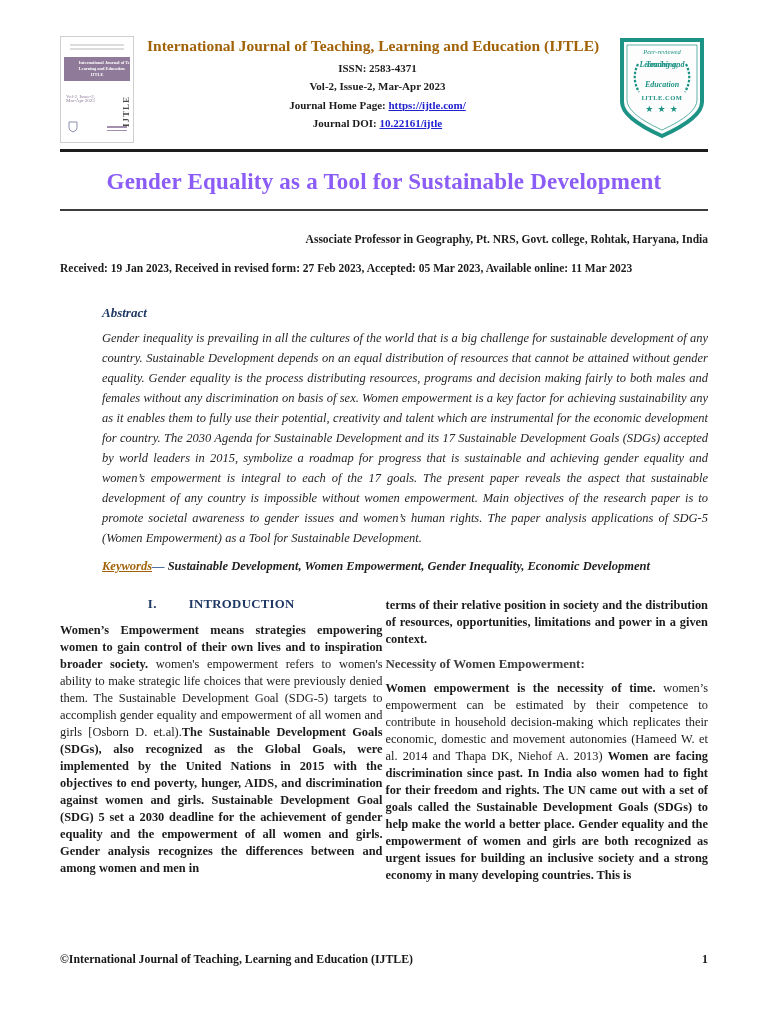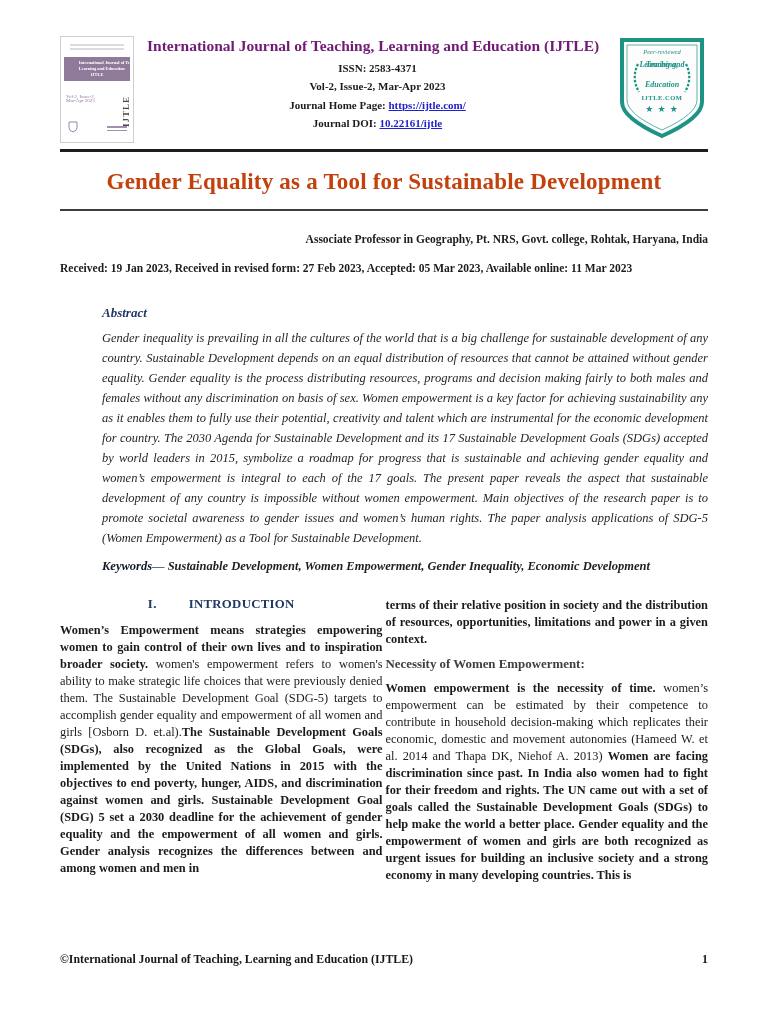--- a/index.html
+++ b/index.html
@@ -28,52 +28,52 @@
   .cover-vol { position:absolute; top:58px; left:5px; color:#8f7a99;
     font-size:8px; line-height:6px; transform:scale(0.62); transform-origin:left top; }
   .cover-spine { position:absolute; top:52px; right:0px; width:12px; height:38px;
     writing-mode:vertical-rl; transform:rotate(180deg);
     font-size:9px; font-weight:bold; color:#4a4a4a; letter-spacing:1px; }
   .cover-shield { position:absolute; bottom:5px; left:7px; }
   .cover-footlines { position:absolute; bottom:9px; right:6px; width:20px; }
   .cover-footlines div { height:1.5px; background:#a38fae; margin-bottom:2px; }
 
   .header-text { margin-left:13px; flex:1 1 auto; padding-top:1px; }
-  .jtitle { font-size:15.5px; font-weight:bold; color:#701a75; }
+  .jtitle { font-size:15.5px; font-weight:bold; color:#a16207; }
   .hline { font-size:11px; font-weight:bold; margin-top:6.5px; color:#1c1c1c;text-align:center; }
   .hline:first-of-type { margin-top:9px; }
   .doc-link { color:#2020cf; text-decoration:underline; font-weight:bold; cursor:pointer; }
 
   .badge { width:92px; height:104px; position:relative; flex:0 0 auto; margin-left:8px; }
   .badge svg { position:absolute; inset:0; }
   .badge .btxt { position:absolute; left:0; right:0; text-align:center; color:#1d9385; }
   .badge-top   { top:12px; font-size:6.5px; font-style:italic; }
   .badge-l1    { top:24px; font-size:8px;  font-style:italic; font-weight:bold; }
   .badge-l2    { top:24px; font-size:8px;  font-style:italic; font-weight:bold; }
   .badge-l3    { top:44px; font-size:8px;  font-style:italic; font-weight:bold; }
   .badge-site  { top:58px; font-size:6.5px; letter-spacing:0.5px; font-weight:bold; }
   .badge-stars { top:68px; font-size:9px; letter-spacing:1px; }
 
   
   .rule-thick { height:3px; background:#1d1d1d; margin-top:6px; }
-  .title { text-align:center; color:#c2410c; font-size:23px; font-weight:bold;
+  .title { text-align:center; color:#8b5cf6; font-size:23px; font-weight:bold;
     margin:17px 0 0; letter-spacing:0.2px; }
   .rule-thin { height:1.5px; background:#3d3d3d; margin-top:14px; }
   .author { text-align:right; font-size:16px; margin-top:13px; color:#161616; }
   .affiliation { text-align:right; font-size:11.5px; font-weight:bold; margin-top:22px; }
   .dates { text-align:left; font-size:11.5px; font-weight:bold; margin-top:17px; }
 
   
   .abstract { margin:31px 0 0 42px; }
   .abstract-heading { color:#1f3864; font-weight:bold; font-style:italic; font-size:13px; }
   .abstract-text { font-style:italic; font-size:12.5px; line-height:1.6;
     text-align:justify; margin:7px 0 0; color:#262626; }
   .keywords { font-style:italic; font-weight:bold; font-size:12.5px; line-height:1.55;
     margin:9px 0 0; text-align:justify; color:#1f1f1f; }
-  .kw-label { color:#0f172a; }
+  .kw-label { color:#a16207; text-decoration:underline; }
   .kw-dash  { color:#365f91; }
 
   
   .columns { display:flex; gap:3px; margin-top:21px; }
   .col { flex:1 1 0; min-width:0; }
   .sec-heading { text-align:center; color:#1f3864; font-weight:bold; font-size:12.8px;
     margin-bottom:10px; letter-spacing:0.3px; }
   .sec-num { margin-right:32px; }
   .col p { margin:0; font-size:12.4px; line-height:1.37; text-align:justify; color:#1b1b1b; }
   .seg-b { font-weight:bold; }

